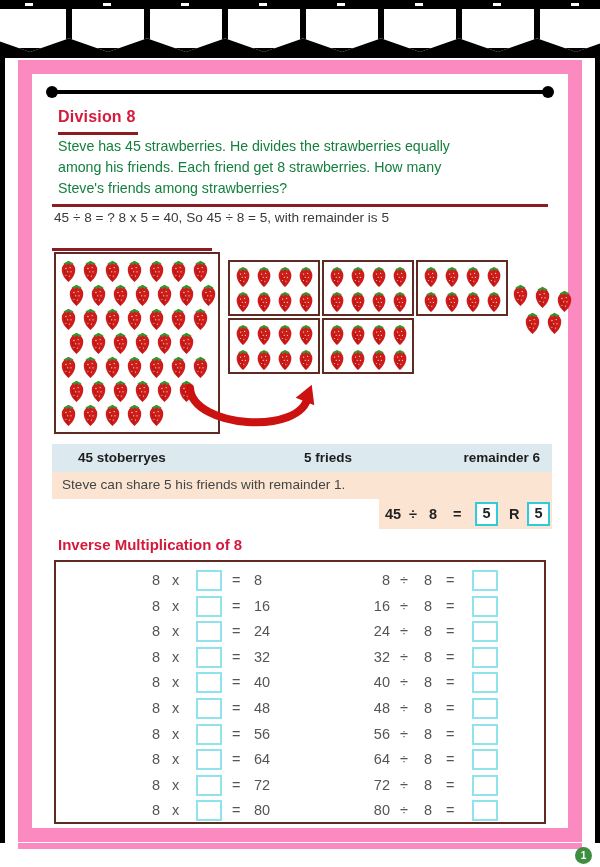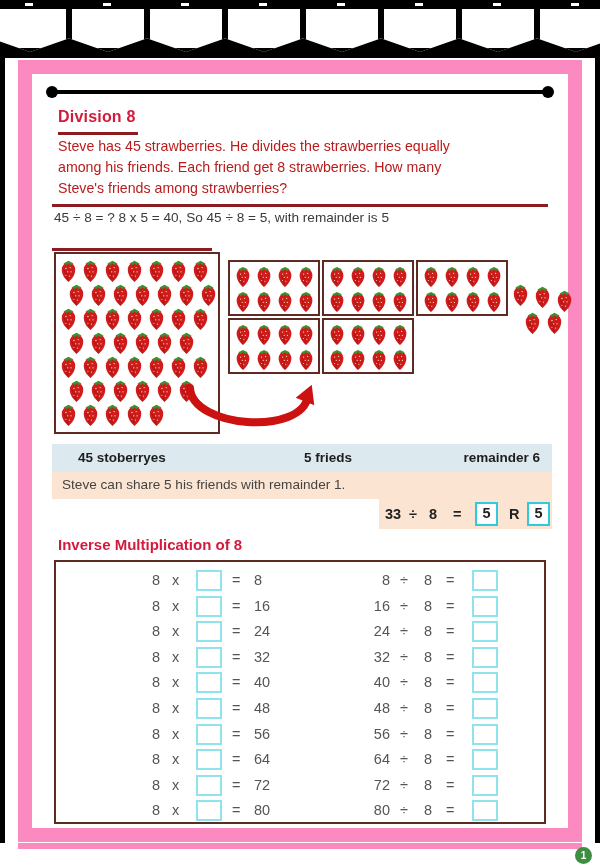--- a/index.html
+++ b/index.html
@@ -47,21 +47,21 @@
   #toprule .dot{position:absolute;top:0px;width:12px;height:12px;border-radius:50%;background:#000;}
   
   #title{
     position:absolute;left:26px;top:34px;
     font-size:16px;font-weight:bold;color:#D31A3C;letter-spacing:.2px;
   }
   #titlerule{position:absolute;left:26px;top:58px;width:80px;height:3px;background:#8B1C22;}
   
   #problem{
     position:absolute;left:26px;top:62px;width:484px;
-    font-size:14.2px;color:#b91c1c;line-height:21px;
+    font-size:14.2px;color:#15803d;line-height:21px;
     text-align:justify;
   }
   #problem .l3{text-align:left;}
   #rule2{position:absolute;left:20px;top:130px;width:496px;height:2.5px;background:#8B1C22;}
   #work{
     position:absolute;left:22px;top:134px;width:500px;
     font-size:13.6px;color:#3a3a3a;line-height:20px;
   }
   #rule3{position:absolute;left:20px;top:174px;width:160px;height:2.5px;background:#8B1C22;}
   
@@ -1205,21 +1205,21 @@
       <span style="left:26px;">45 stoberryes</span>
       <span style="left:252px;">5 frieds</span>
       <span style="right:12px;">remainder 6</span>
     </div>
 
     <div id="peachband">
       <span>Steve can share 5 his friends with remainder 1.</span>
     </div>
 
     <div id="eqband">
-      <span class="etxt" style="left:6px;">33</span>
+      <span class="etxt" style="left:6px;">45</span>
       <span class="etxt" style="left:30px;">÷</span>
       <span class="etxt" style="left:50px;">8</span>
       <span class="etxt" style="left:74px;">=</span>
       <div class="cyanbox" style="left:96px;">5</div>
       <span class="etxt" style="left:130px;">R</span>
       <div class="cyanbox" style="left:148px;">5</div>
     </div>
 
     <div id="invtitle">Inverse Multiplication of 8</div>
     <div id="tablebox">

